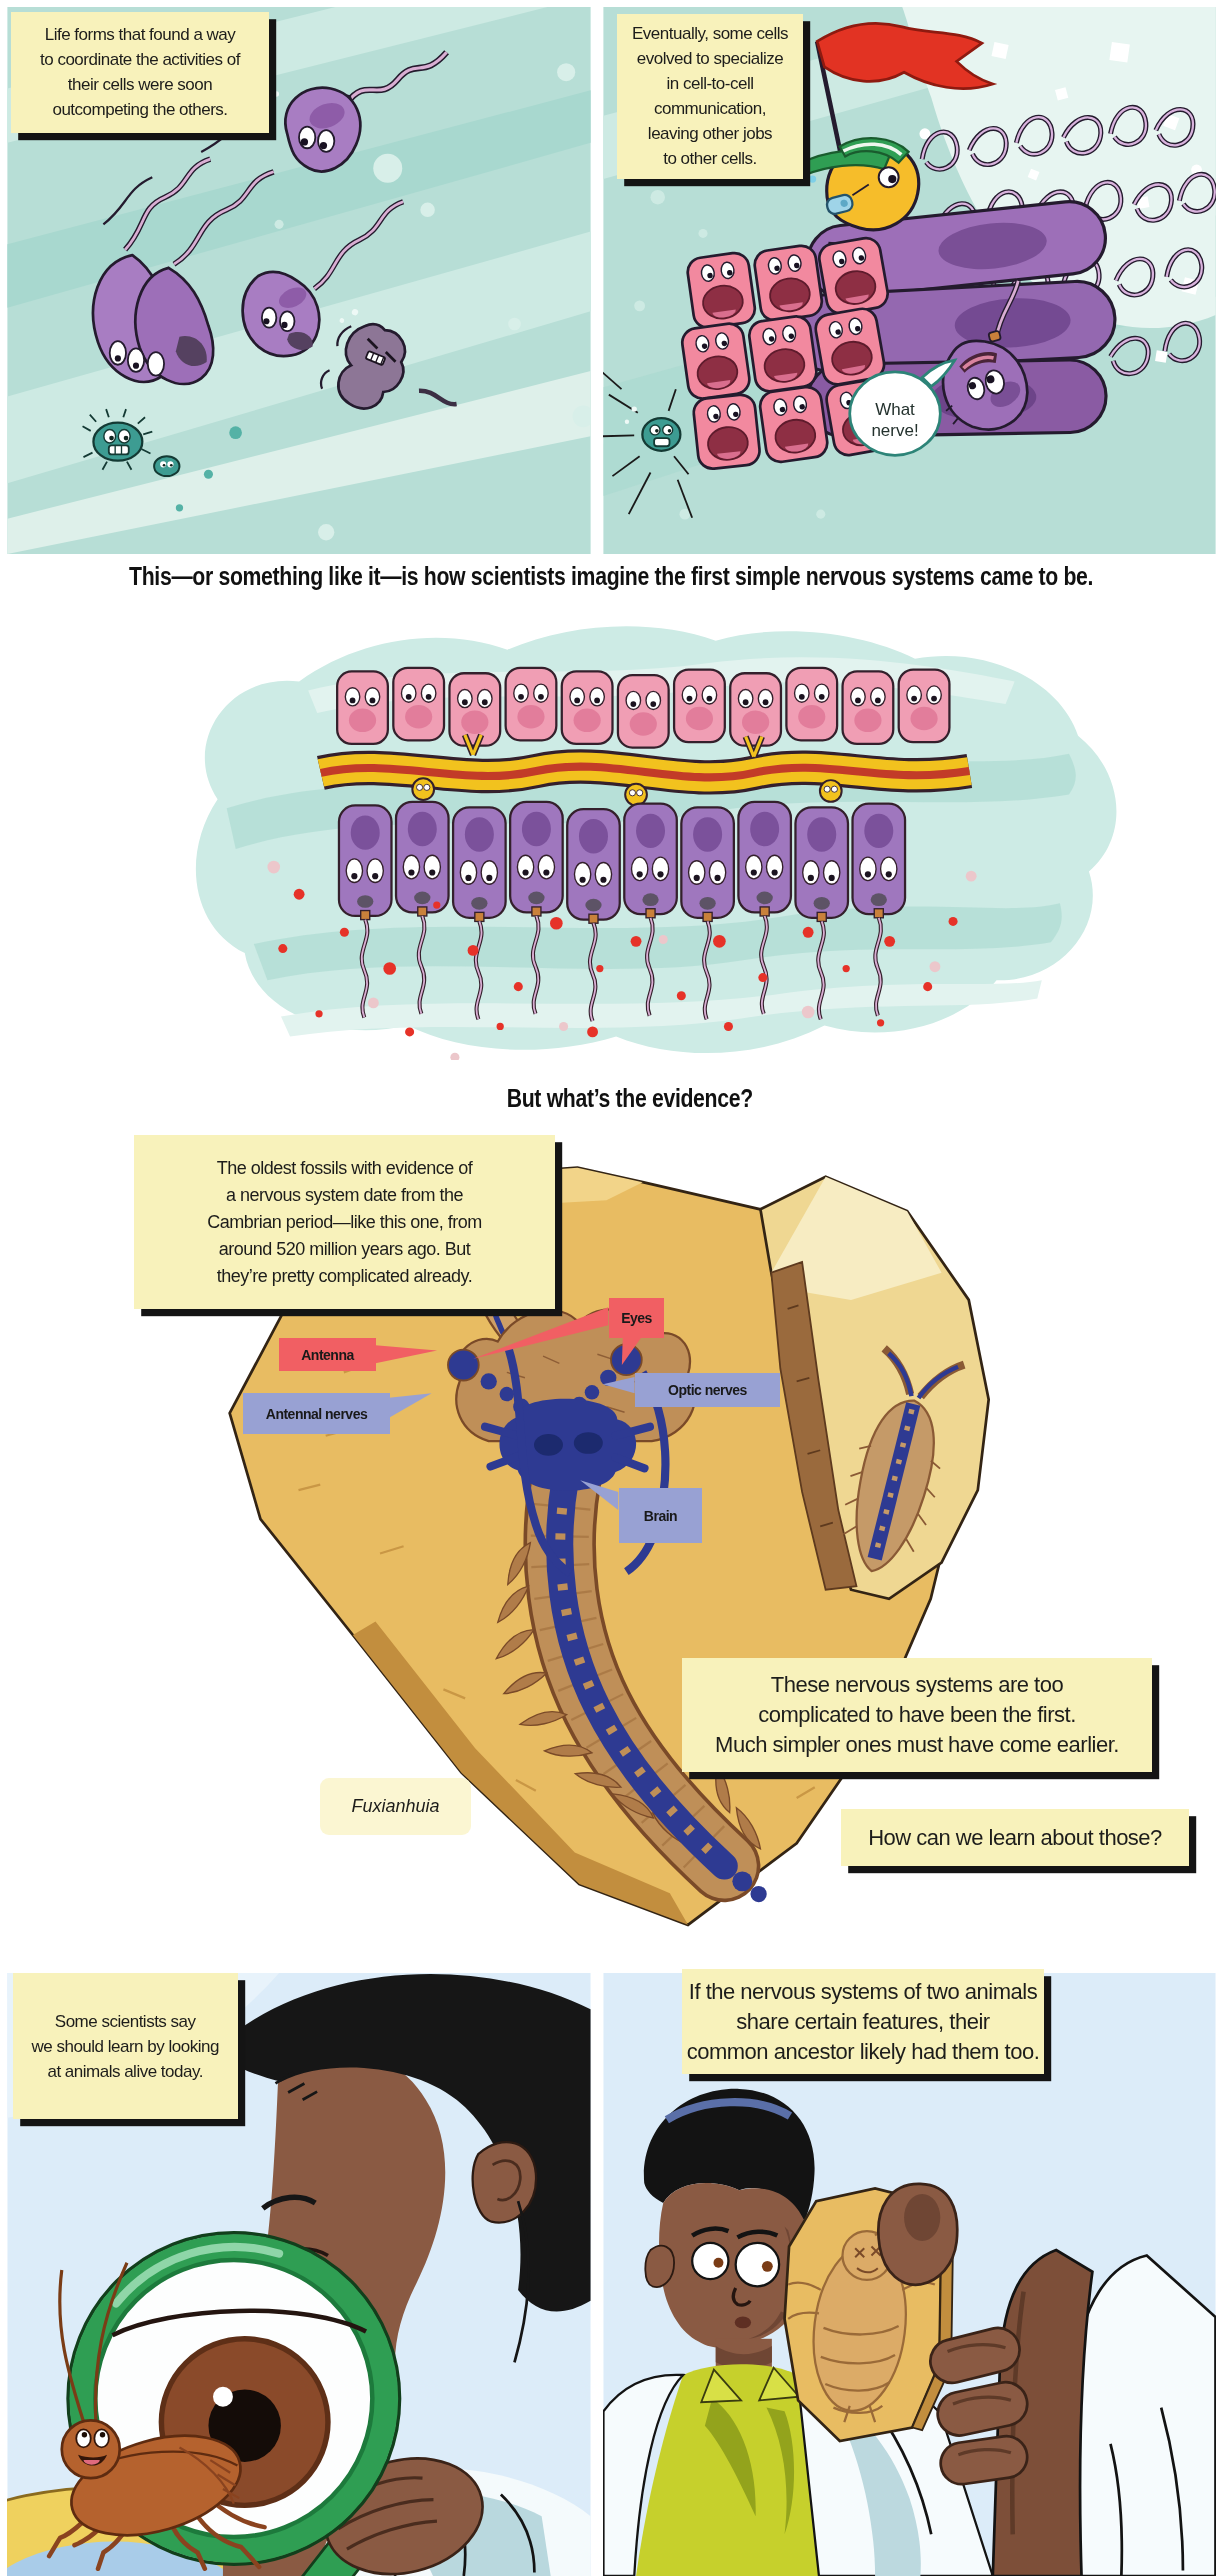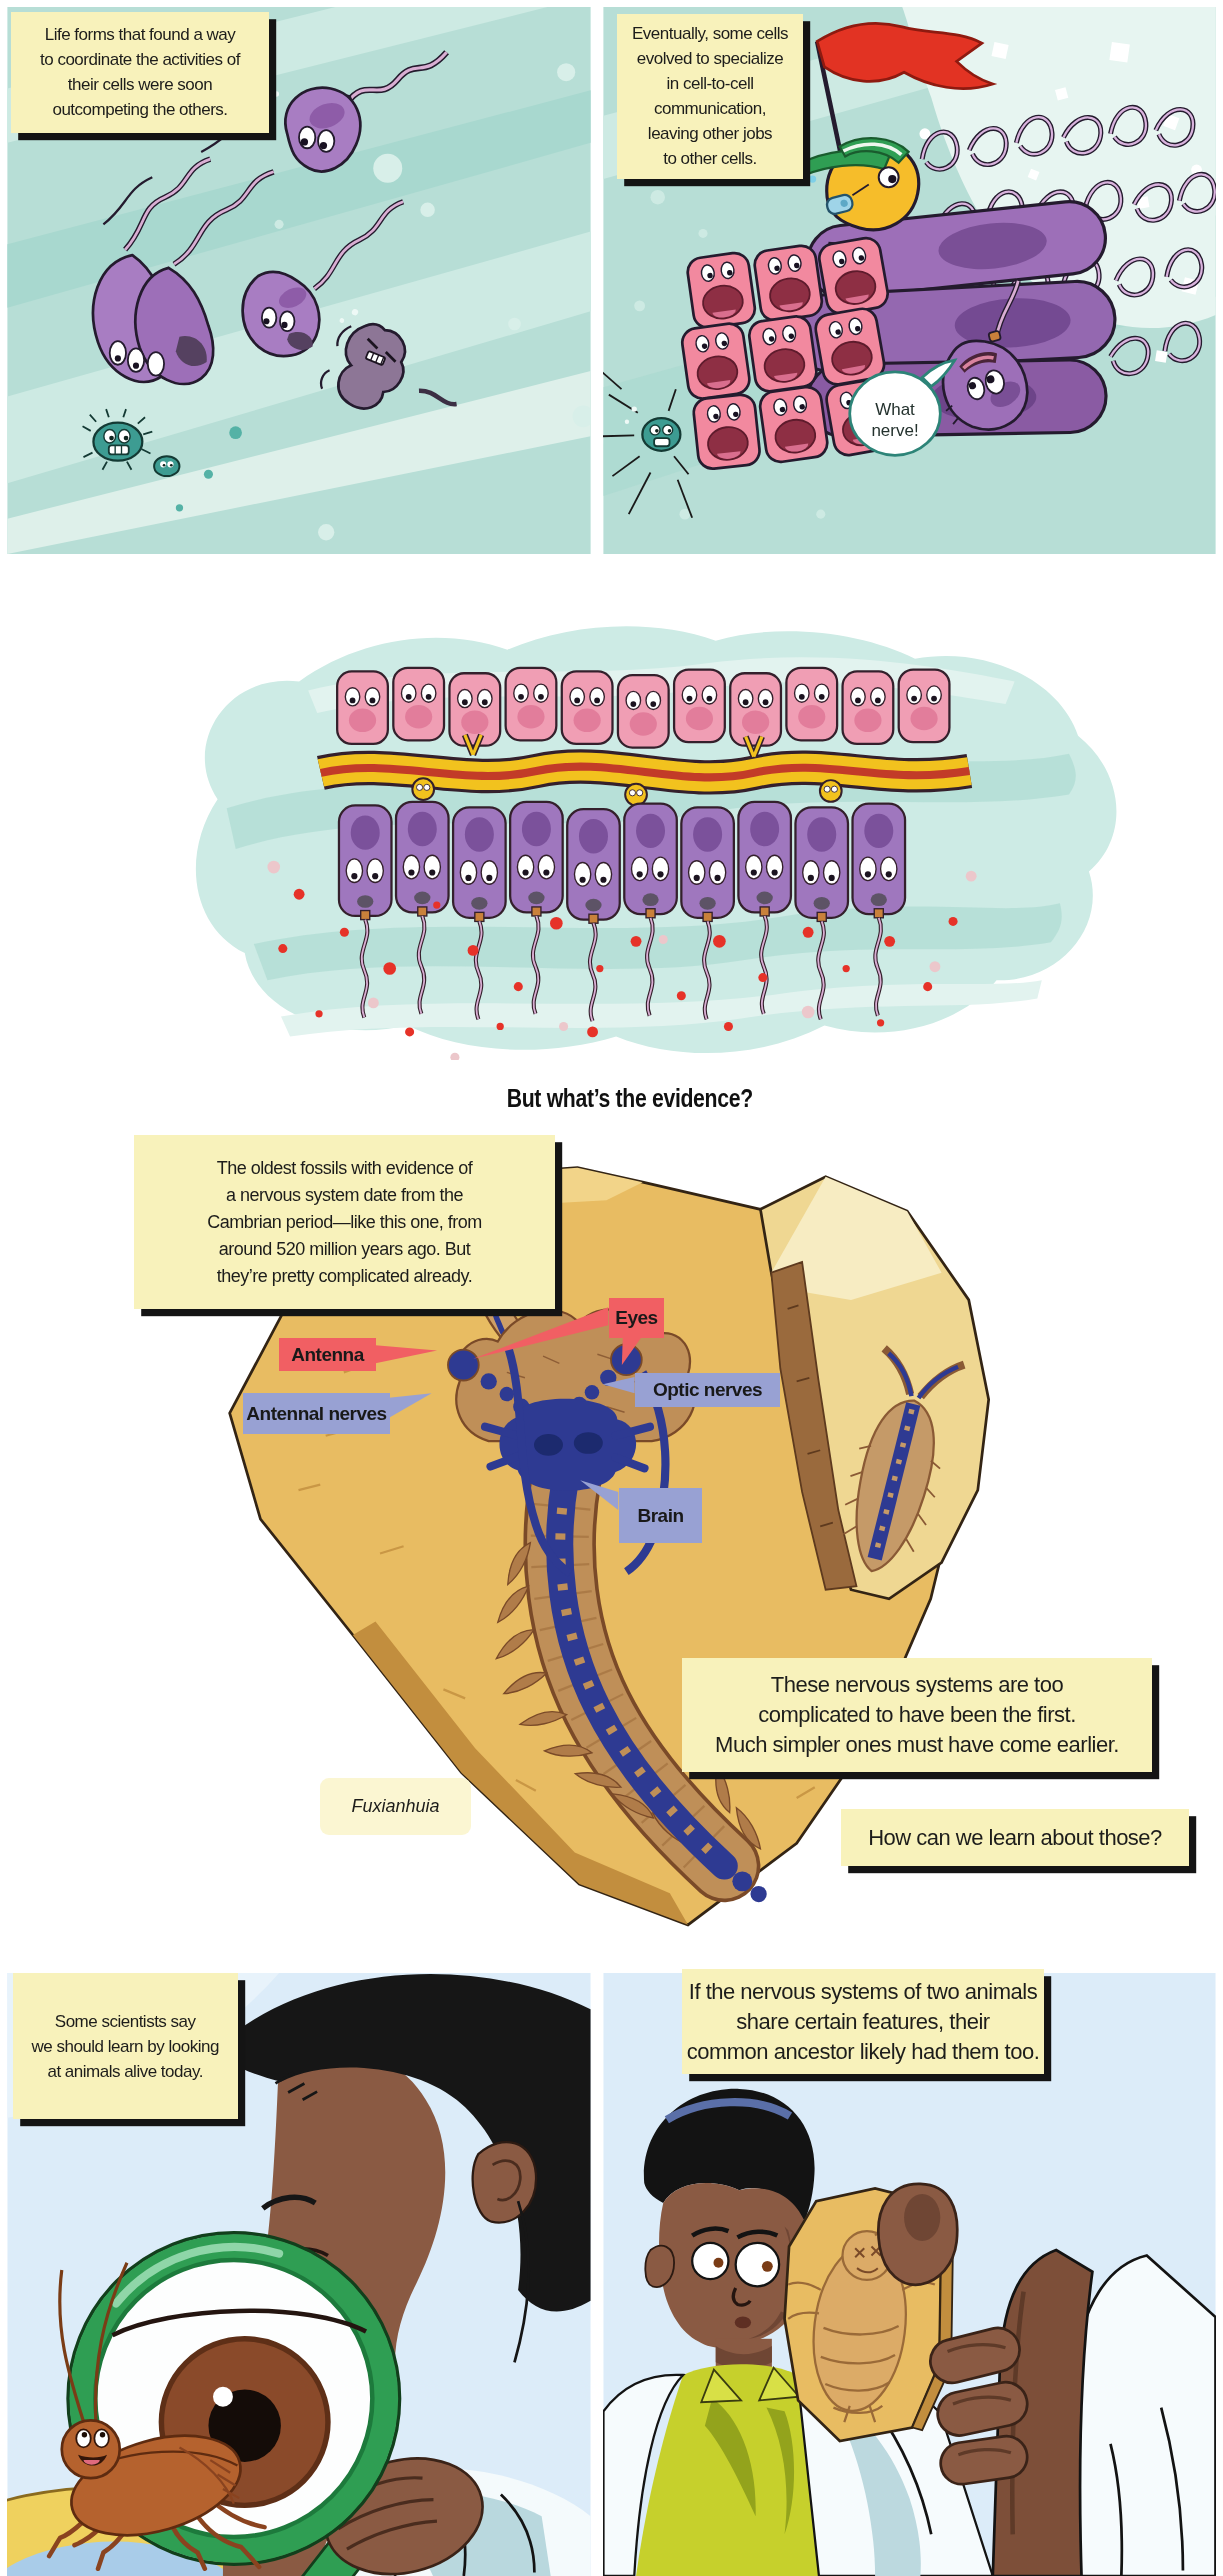--- a/index.html
+++ b/index.html
@@ -10,21 +10,21 @@
   .panel svg{display:block;}
   .cap{position:absolute;background:#f8f2bb;color:#1d1d1b;text-align:center;
        white-space:pre-line;box-shadow:7.2px 7.2px 0 #141414;letter-spacing:-0.5px;
        display:flex;align-items:center;justify-content:center;}
   .cap-sm{font-size:17px;line-height:25px;}
   .cap-md{font-size:18px;line-height:27px;}
   .cap-wide{font-size:22px;line-height:30px;}
   .heading{position:absolute;width:100%;text-align:center;color:#111111;font-weight:800;}
   .heading span{display:inline-block;transform:scaleX(0.85);transform-origin:center;
                 white-space:nowrap;font-size:25px;letter-spacing:-0.4px;}
-  .lbl{position:absolute;color:#191919;font-weight:700;font-size:19px;letter-spacing:-0.5px;
+  .lbl{position:absolute;color:#191919;font-weight:700;font-size:14px;letter-spacing:-0.5px;
        display:flex;align-items:center;justify-content:center;white-space:nowrap;}
   .lbl-red{background:#f15f63;}
   .lbl-purple{background:#98a1d3;}
   .species{position:absolute;background:#fbf6d2;color:#1d1d1b;font-style:italic;
            font-size:18px;display:flex;align-items:center;justify-content:center;border-radius:9px;}
   .speech{position:absolute;color:#24322e;text-align:center;white-space:pre-line;
           font-size:17px;line-height:21px;}
 </style>
 </head>
 <body>
@@ -296,20 +296,23 @@
 evolved to specialize
 in cell-to-cell
 communication,
 leaving other jobs
 to other cells.</div>
   <div class="cap cap-sm" style="left:11px;top:11.8px;width:258px;height:121px;">Life forms that found a way
 to coordinate the activities of
 their cells were soon
 outcompeting the others.</div>
 
+  <div class="heading" style="top:562px;">
+    <span>This—or something like it—is how scientists imagine the first simple nervous systems came to be.</span>
+  </div>
 
   <svg class="abs" viewBox="0 0 1085 488" width="983" height="442" style="left:145px;top:618px;">
     <path d="M80 200 C 40 140 90 60 170 70 C 240 20 330 10 400 35 C 470 5 560 0 630 25 C 700 5 790 15 850 45 C 930 30 1010 70 1030 130 C 1080 170 1088 240 1042 280 C 1062 340 1010 402 940 400 C 900 450 820 470 750 450 C 680 486 590 490 520 462 C 440 486 350 480 290 450 C 200 470 120 430 110 370 C 50 340 40 260 80 200 Z" fill="#cdebe5"></path>
     <g fill="#b2ddd5">
       <path d="M90 210 C 250 160 450 200 620 170 C 780 143 930 170 1020 150 C 1030 170 1030 180 1020 195 C 900 215 760 190 620 215 C 460 243 260 205 100 255 Z" opacity="0.8"></path>
       <path d="M120 360 C 300 320 520 360 700 330 C 850 306 950 330 1010 315 C 1015 335 1010 345 1000 358 C 900 375 800 355 660 378 C 500 404 300 365 135 400 Z" opacity="0.8"></path>
       <path d="M180 80 C 330 45 480 70 620 50 C 760 32 880 55 960 70 L 950 95 C 860 80 740 60 620 78 C 480 98 330 72 190 105 Z" fill="#e2f3ef"></path>
       <path d="M150 440 C 320 410 520 440 700 415 C 840 396 940 410 990 400 L 985 420 C 900 435 800 420 660 442 C 500 466 320 438 160 462 Z" fill="#e2f3ef"></path>
     </g>
     <defs>

